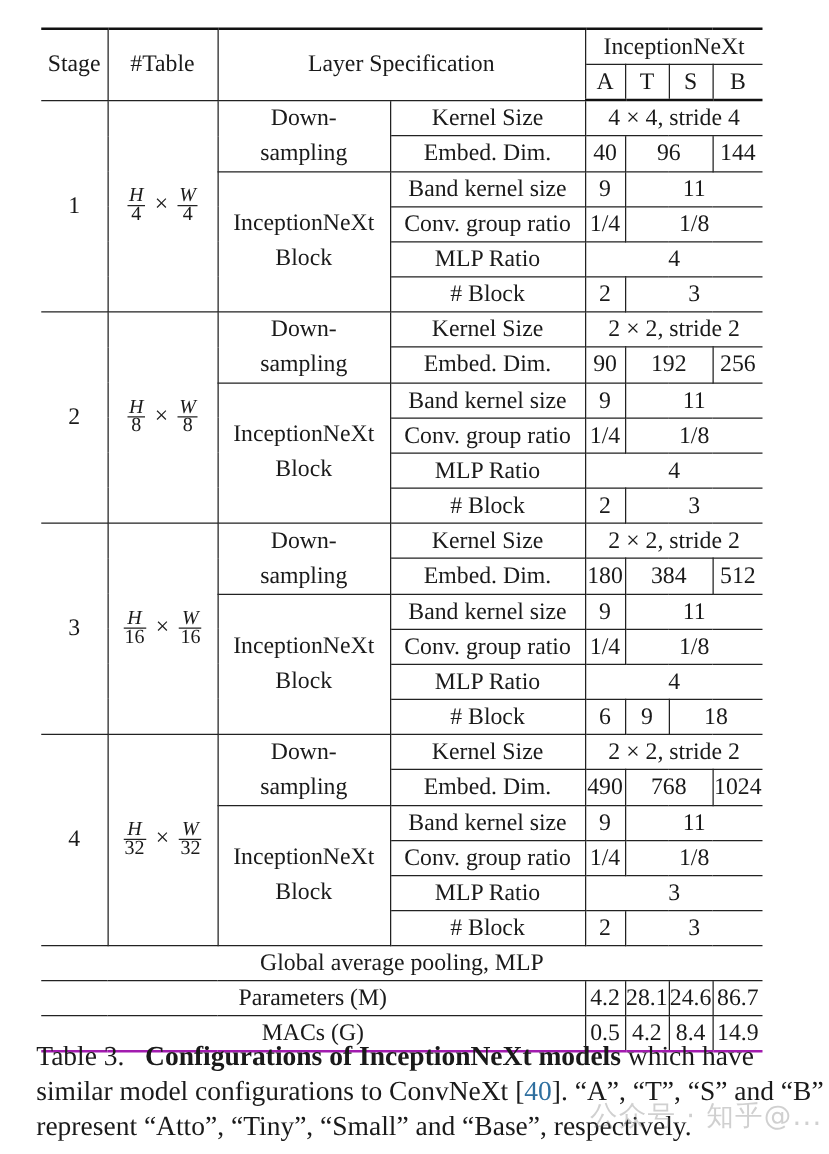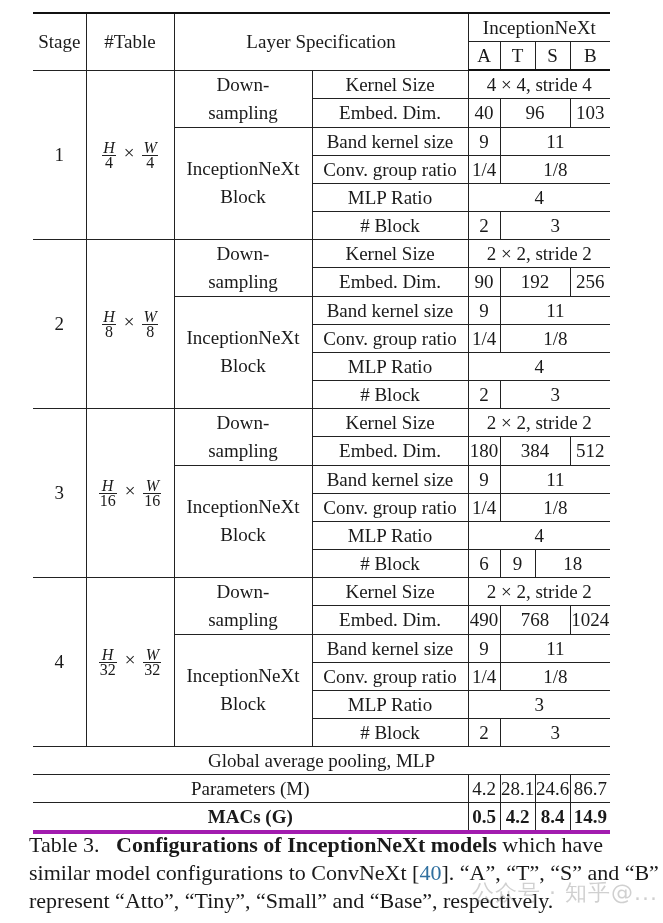--- a/index.html
+++ b/index.html
@@ -1,27 +1,27 @@
 <!DOCTYPE html>
 <html><head>
 <meta charset="utf-8">
 <style>
   html, body { margin: 0; padding: 0; background: #ffffff; }
   body { width: 663px; height: 923px; position: relative; overflow: hidden;
          font-family: "Liberation Serif", "DejaVu Serif", serif; color: #1a1a1a; }
-  #tbl { position: absolute; left: 33px; top: 12px; width: 577px; }
+  #tbl { position: absolute; left: 33px; top: 22px; width: 577px; }
   table { border-collapse: collapse; width: 577px; table-layout: fixed; font-size: 19px; }
   td, th { font-weight: normal; text-align: center; vertical-align: middle; padding: 0;
            height: 27px; line-height: 27px; border: 1px solid #222; white-space: nowrap; }
   col.c-stage { width: 53px; } col.c-tok { width: 88px; } col.c-blk { width: 138px; }
   col.c-spec { width: 156px; } col.c-a { width: 32px; } col.c-t { width: 35px; }
   col.c-s { width: 35px; } col.c-b { width: 40px; }
   tr.top td, tr.top th { border-top: 2px solid #111; }
   tr.hdr2 th { border-bottom: 2px solid #111; }
-  tr.last td { border-bottom: 4px solid #a21caf; font-weight: bold; }
+  tr.last td { border-bottom: 2px solid #a21caf; }
   table tr td:first-child, table tr th:first-child { border-left: none; }
   table tr td:last-child, table tr th:last-child { border-right: none; }
   .frac { display: inline-flex; flex-direction: column; vertical-align: middle; line-height: 14px; font-size: 16px; margin: 0 2px; }
   .frac .num { font-style: italic; border-bottom: 1px solid #222; padding: 0 1px; }
   .frac .den { padding: 0 1px; }
   .times { margin: 0 6px; }
   .two { line-height: 28px; white-space: normal; margin-top: 21px; }
   #caption { position: absolute; left: 29px; top: 831px; width: 632px; font-size: 22px; line-height: 28px; color: #1a1a1a; }
   #caption b { font-weight: bold; }
   .cite { color: #2f6f9f; }
@@ -68,21 +68,21 @@
             </span>
     </td>
     <td rowspan="2" class="two"><span>Down-</span><br><span>sampling</span></td>
     <td>Kernel Size</td>
     <td colspan="4">4 × 4, stride 4</td>
   </tr>
   <tr>
     <td>Embed. Dim.</td>
     <td>40</td>
     <td colspan="2">96</td>
-    <td>103</td>
+    <td>144</td>
   </tr>
   <tr>
     <td rowspan="4" class="two"><span>InceptionNeXt</span><br><span>Block</span></td>
     <td>Band kernel size</td>
     <td>9</td>
     <td colspan="3">11</td>
   </tr>
   <tr>
     <td>Conv. group ratio</td>
     <td>1/4</td>

